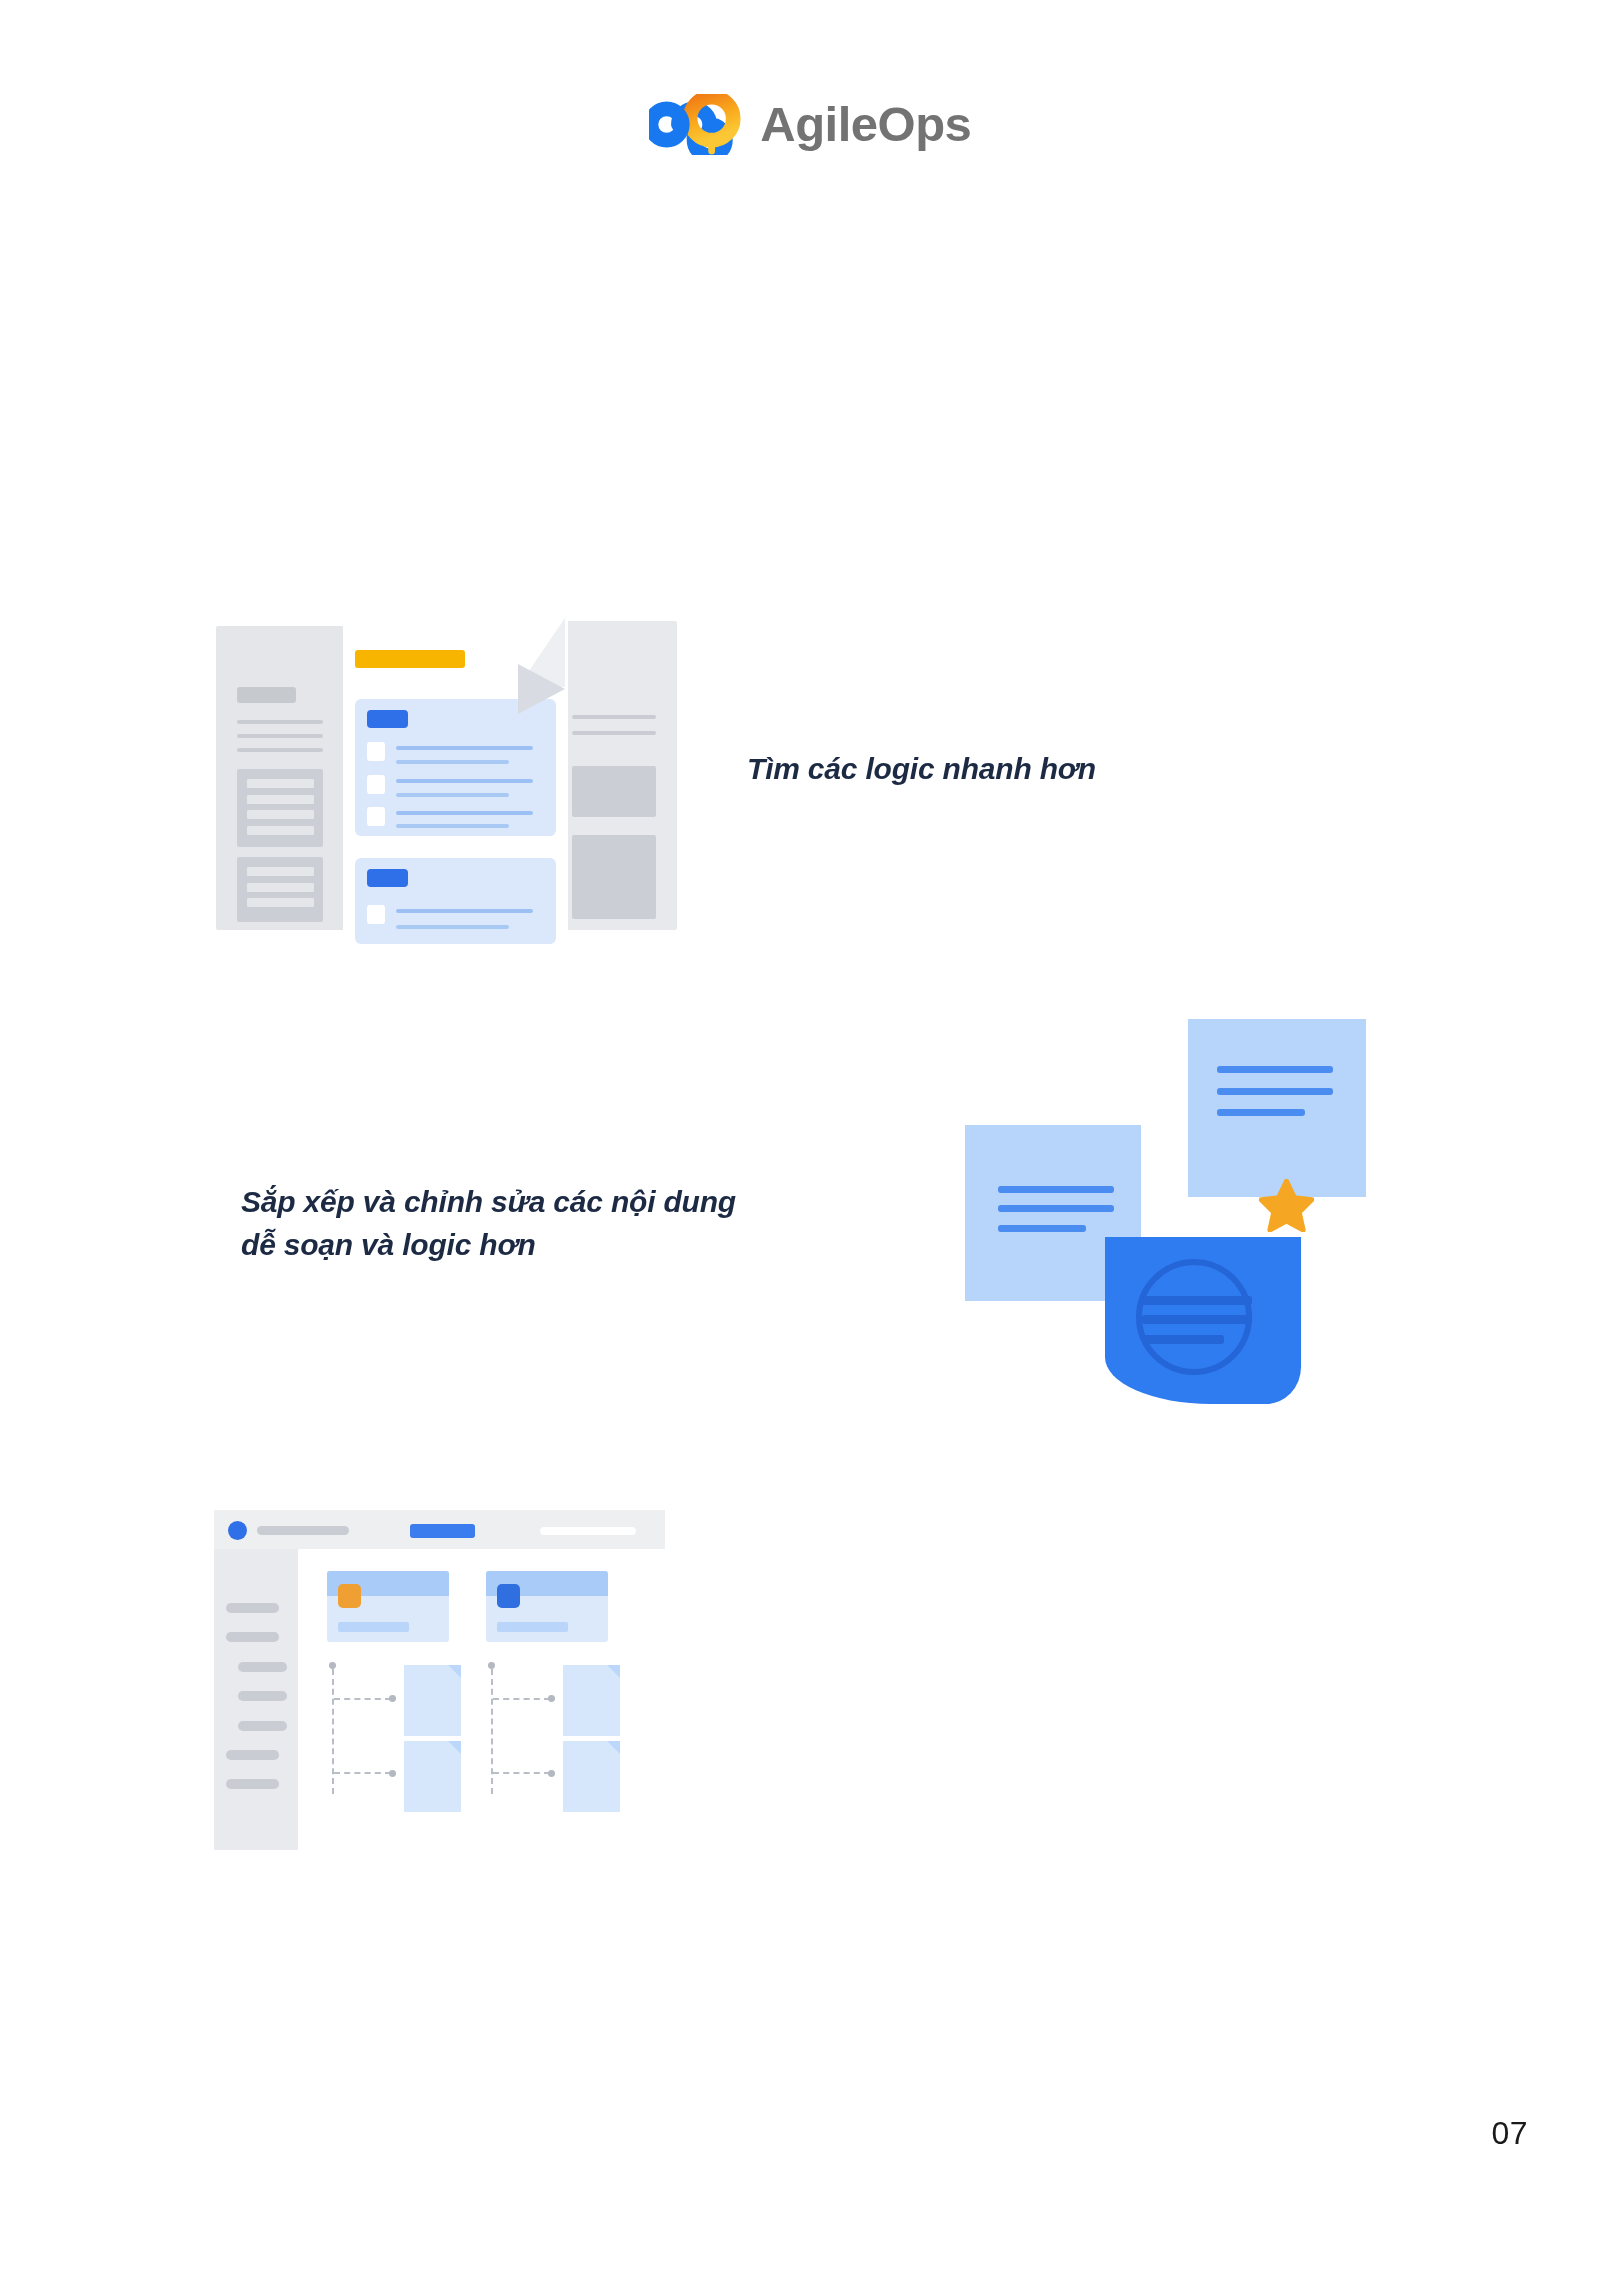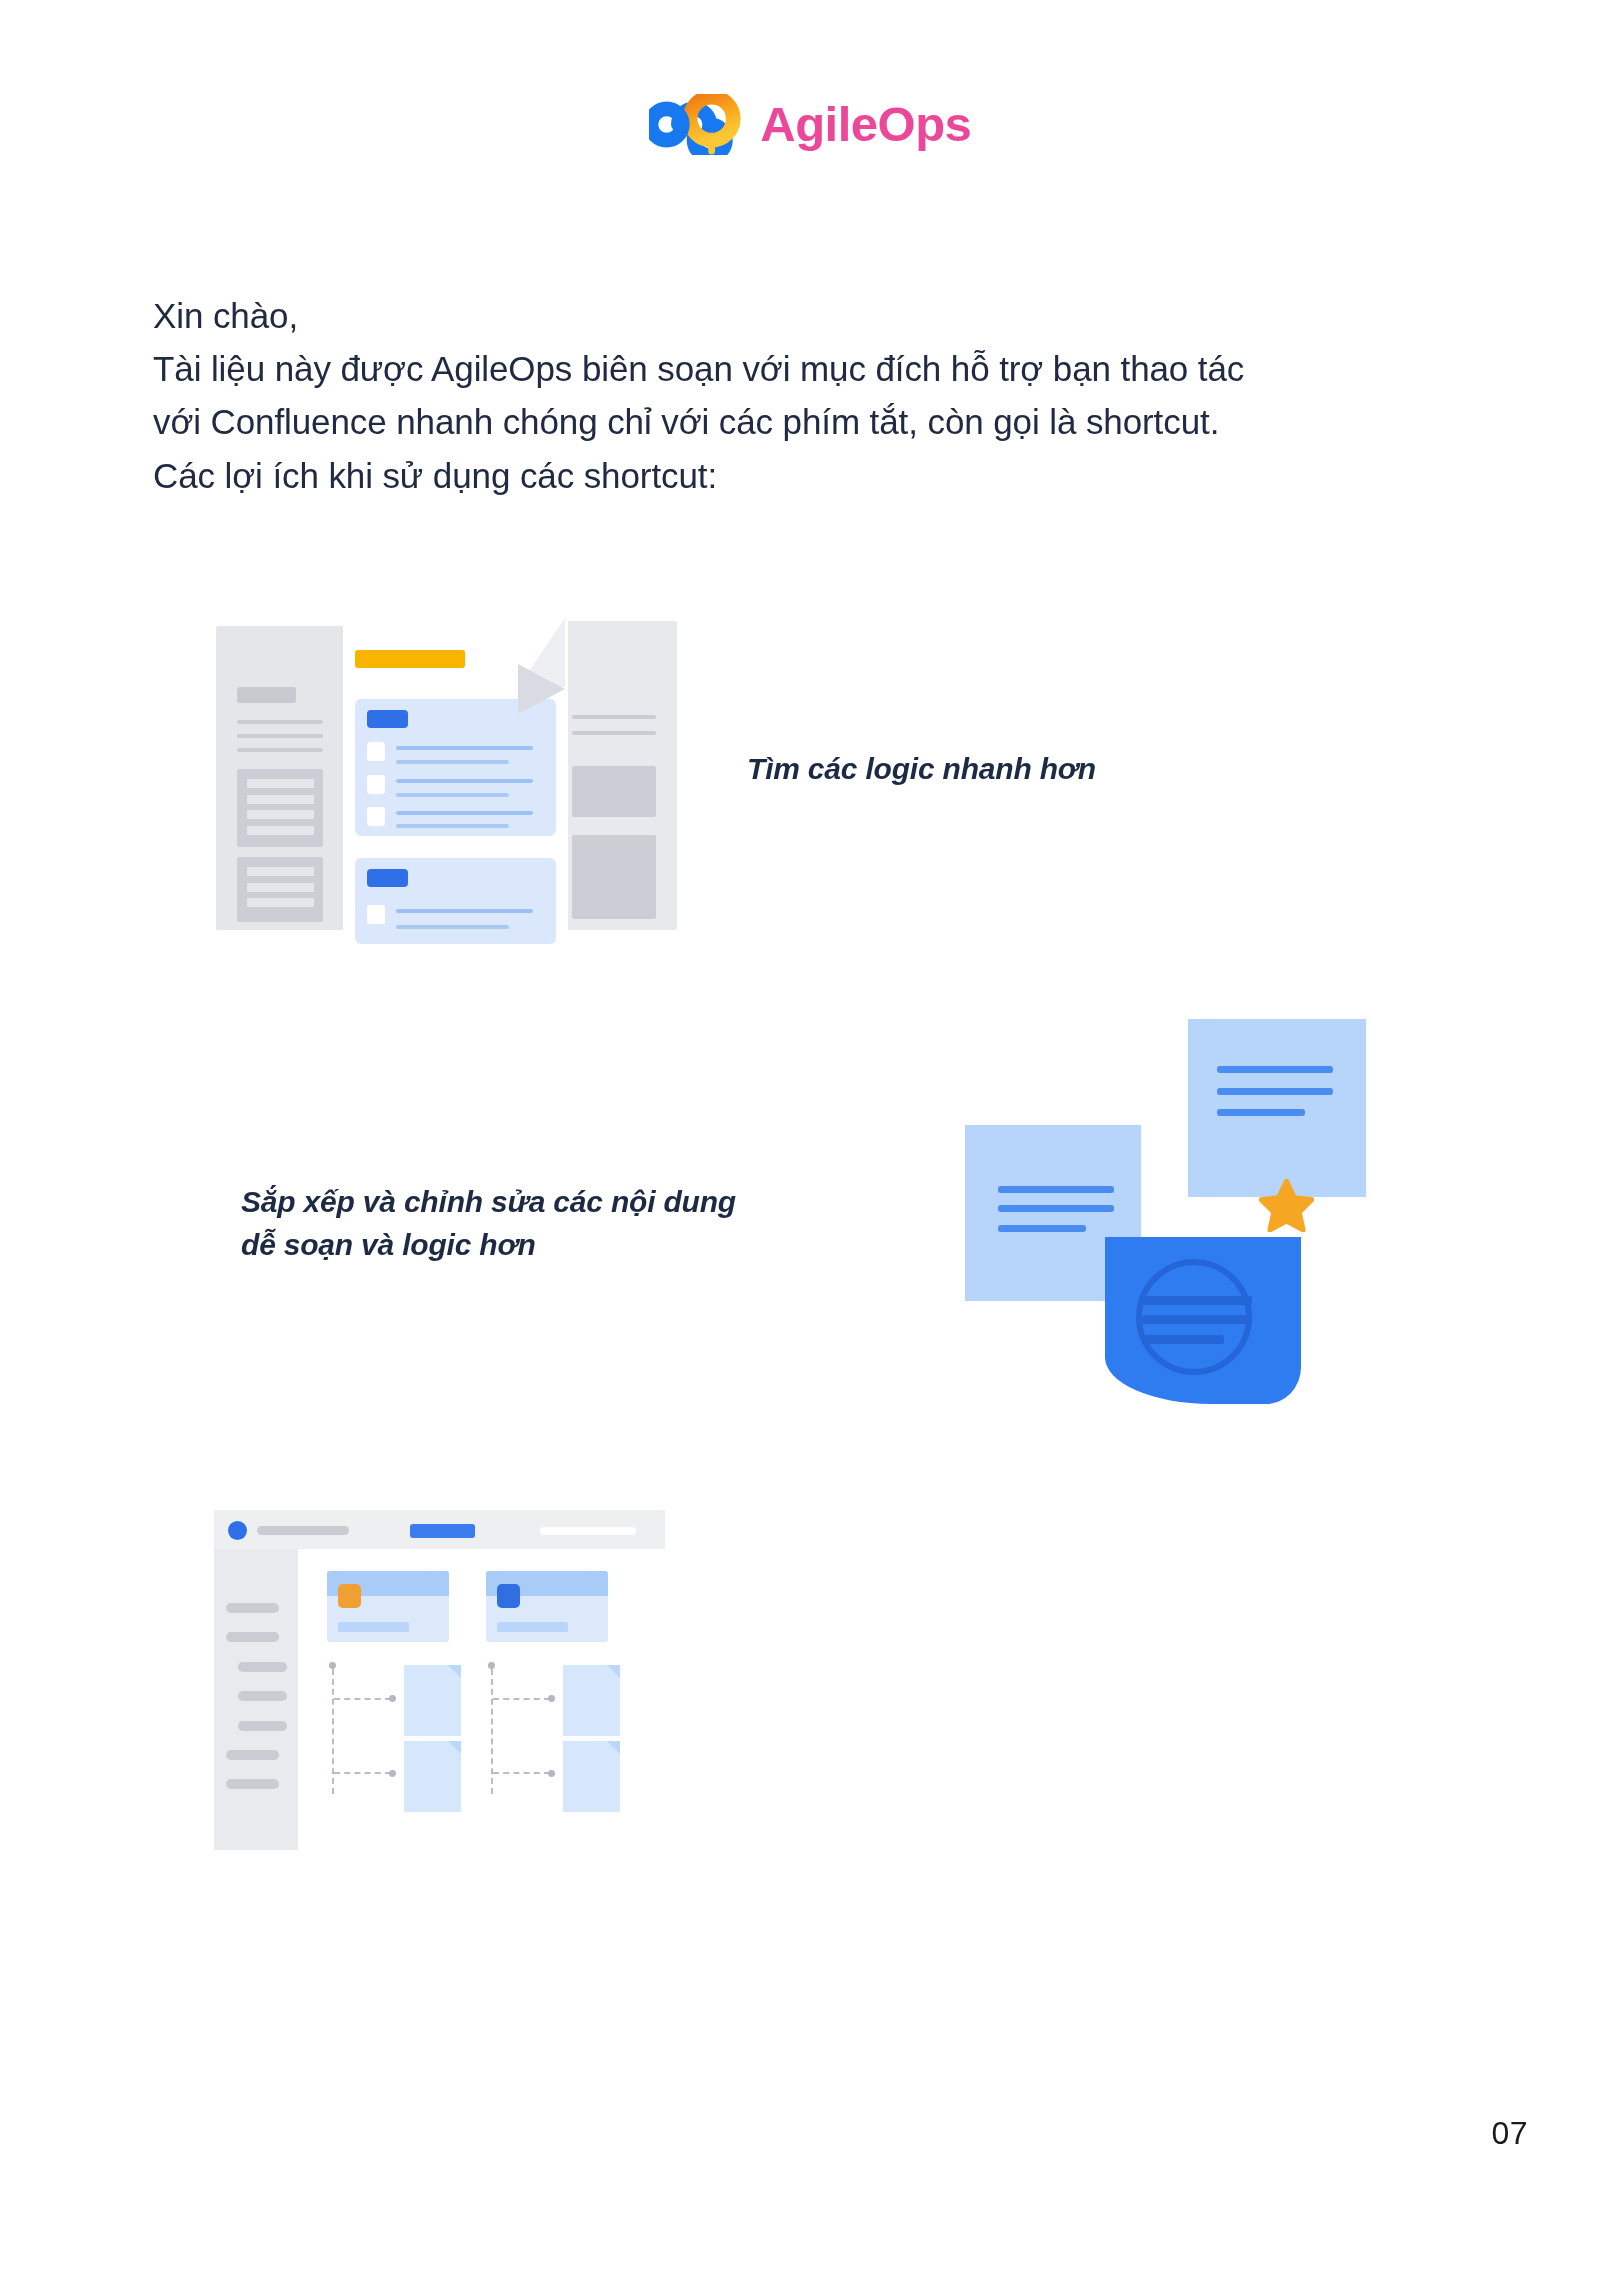--- a/index.html
+++ b/index.html
@@ -28,21 +28,21 @@
     display: flex;
     align-items: center;
     justify-content: center;
     gap: 17.6px;
   }
   .logo-mark { width: 94px; height: 61px; display: block; }
   .logo-text {
     font-size: 49px;
     font-weight: bold;
     letter-spacing: -0.5px;
-    color: #ec4899;
+    color: #737373;
     line-height: 1;
   }
 
   
   .intro {
     position: absolute;
     left: 153px;
     top: 289px;
     width: 1304px;
     font-size: 35px;
@@ -246,26 +246,20 @@
         </linearGradient>
       </defs>
       <path d="M30 31 a16 16 0 1 1 16 16 a16 16 0 1 0 16 -16" fill="none" stroke="#1878F0" stroke-width="15" stroke-linecap="round"></path>
       <circle cx="64" cy="25" r="22" fill="none" stroke="url(#lgOrange)" stroke-width="15"></circle>
       <path d="M64 47 L64 58" stroke="#FBC734" stroke-width="7" stroke-linecap="round"></path>
       <circle cx="18" cy="31" r="16" fill="none" stroke="#1878F0" stroke-width="15"></circle>
     </svg>
     <span class="logo-text">AgileOps</span>
   </div>
 
-  <div class="intro">
-    <p>Xin chào,</p>
-    <p>Tài liệu này được AgileOps biên soạn với mục đích hỗ trợ bạn thao tác</p>
-    <p>với Confluence nhanh chóng chỉ với các phím tắt, còn gọi là shortcut.</p>
-    <p>Các lợi ích khi sử dụng các shortcut:</p>
-  </div>
 
   <div class="illus" id="illus-1">
 
     <div class="ill1-panel-left">
       <div class="g-pill" style="left:21.6px; top:61px; width:59px; height:16.7px;"></div>
       <div class="g-line" style="left:21.6px; top:94px;  width:86px;"></div>
       <div class="g-line" style="left:21.6px; top:108px; width:86px;"></div>
       <div class="g-line" style="left:21.6px; top:122px; width:86px;"></div>
       <div class="g-block" style="left:21.6px; top:143px; width:86px; height:78px;"></div>
       <div class="g-inner" style="left:31px; top:153px; width:67px;"></div>

